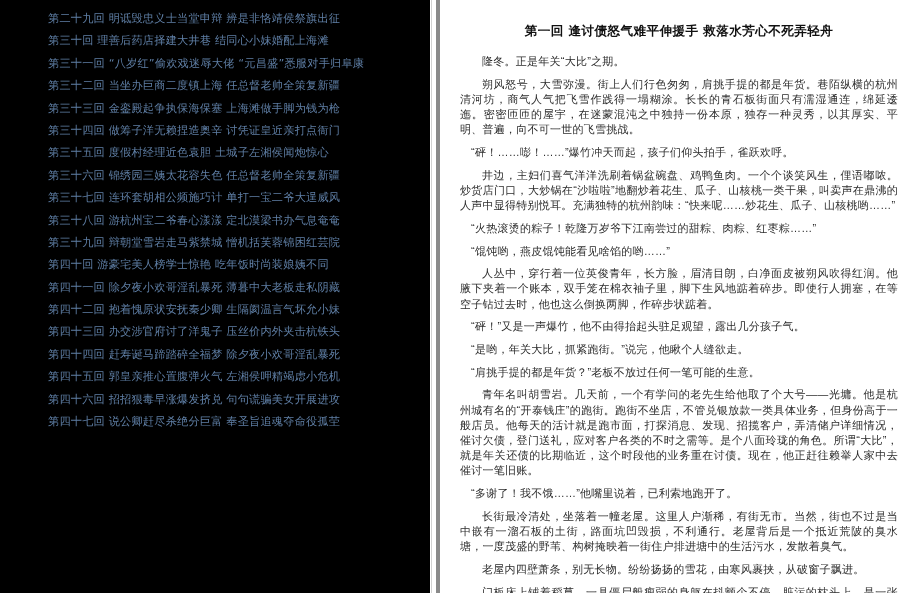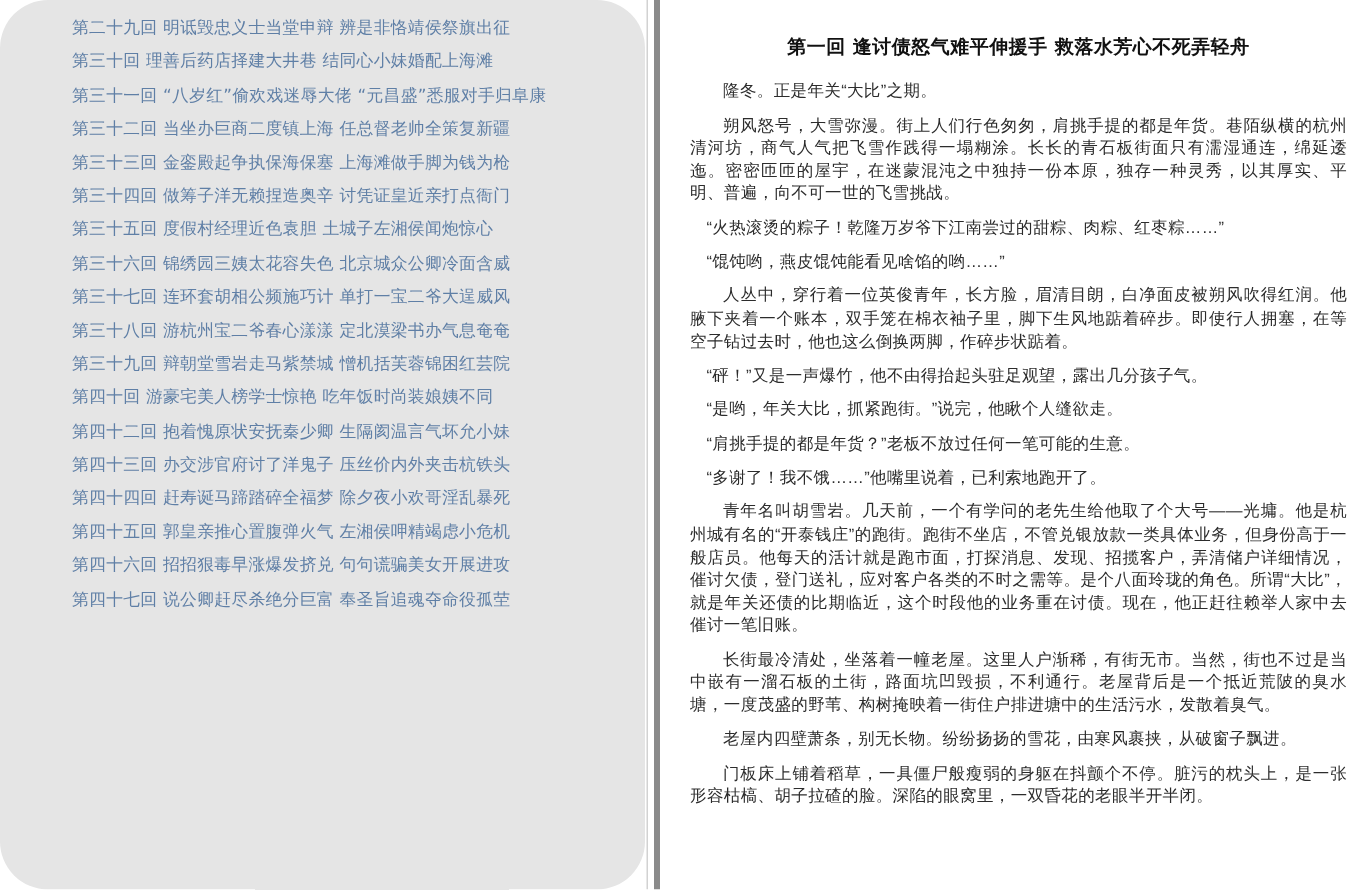--- a/index.html
+++ b/index.html
@@ -22,22 +22,21 @@
     background: #ffffff;
   }
 
   
   .toc-pane {
     width: 430px;
     height: 593px;
     box-sizing: border-box;
     padding: 6px 0 0 0;
     overflow: hidden;
-    background: #e5e5e5;
-    border-radius: 32px;
+    background: #000000;
   }
 
   .toc-list {
     list-style: none;
     margin: 0;
     padding: 0 6px 0 46px;
   }
 
   .toc-item {
     position: relative;
@@ -150,37 +149,41 @@
       <li class="toc-item">
         
         <a class="toc-link">第三十四回 做筹子洋无赖捏造奥辛 讨凭证皇近亲打点衙门</a>
       </li>
       <li class="toc-item">
         
         <a class="toc-link">第三十五回 度假村经理近色袁胆 土城子左湘侯闻炮惊心</a>
       </li>
       <li class="toc-item">
         
-        <a class="toc-link">第三十六回 锦绣园三姨太花容失色 北京城众公卿冷面含威</a>
+        <a class="toc-link">第三十六回 锦绣园三姨太花容失色 任总督老帅全策复新疆</a>
       </li>
       <li class="toc-item">
         
         <a class="toc-link">第三十七回 连环套胡相公频施巧计 单打一宝二爷大逞威风</a>
       </li>
       <li class="toc-item">
         
         <a class="toc-link">第三十八回 游杭州宝二爷春心漾漾 定北漠梁书办气息奄奄</a>
       </li>
       <li class="toc-item">
         
         <a class="toc-link">第三十九回 辩朝堂雪岩走马紫禁城 憎机括芙蓉锦困红芸院</a>
       </li>
       <li class="toc-item">
         
         <a class="toc-link">第四十回 游豪宅美人榜学士惊艳 吃年饭时尚装娘姨不同</a>
+      </li>
+      <li class="toc-item">
+        
+        <a class="toc-link">第四十一回 除夕夜小欢哥淫乱暴死 薄暮中大老板走私阴藏</a>
       </li>
       <li class="toc-item">
         
         <a class="toc-link">第四十二回 抱着愧原状安抚秦少卿 生隔阂温言气坏允小妹</a>
       </li>
       <li class="toc-item">
         
         <a class="toc-link">第四十三回 办交涉官府讨了洋鬼子 压丝价内外夹击杭铁头</a>
       </li>
       <li class="toc-item">
@@ -205,27 +208,29 @@
   <div class="divider-zone">
     <div class="divider-rule"></div>
     <div class="scroll-track"></div>
   </div>
 
   <div class="text-pane">
     <h1 class="chapter-title">第一回 逢讨债怒气难平伸援手 救落水芳心不死弄轻舟</h1>
 
     <p class="para">隆冬。正是年关“大比”之期。</p>
     <p class="para">朔风怒号，大雪弥漫。街上人们行色匆匆，肩挑手提的都是年货。巷陌纵横的杭州清河坊，商气人气把飞雪作践得一塌糊涂。长长的青石板街面只有濡湿通连，绵延逶迤。密密匝匝的屋宇，在迷蒙混沌之中独持一份本原，独存一种灵秀，以其厚实、平明、普遍，向不可一世的飞雪挑战。</p>
+    <p class="para quote">“砰！……嘭！……”爆竹冲天而起，孩子们仰头拍手，雀跃欢呼。</p>
+    <p class="para">井边，主妇们喜气洋洋洗刷着锅盆碗盘、鸡鸭鱼肉。一个个谈笑风生，俚语嘟哝。炒货店门口，大炒锅在“沙啦啦”地翻炒着花生、瓜子、山核桃一类干果，叫卖声在鼎沸的人声中显得特别悦耳。充满独特的杭州韵味：“快来呢……炒花生、瓜子、山核桃哟……”</p>
     <p class="para quote">“火热滚烫的粽子！乾隆万岁爷下江南尝过的甜粽、肉粽、红枣粽……”</p>
     <p class="para quote">“馄饨哟，燕皮馄饨能看见啥馅的哟……”</p>
     <p class="para">人丛中，穿行着一位英俊青年，长方脸，眉清目朗，白净面皮被朔风吹得红润。他腋下夹着一个账本，双手笼在棉衣袖子里，脚下生风地踮着碎步。即使行人拥塞，在等空子钻过去时，他也这么倒换两脚，作碎步状踮着。</p>
     <p class="para quote">“砰！”又是一声爆竹，他不由得抬起头驻足观望，露出几分孩子气。</p>
     <p class="para quote">“是哟，年关大比，抓紧跑街。”说完，他瞅个人缝欲走。</p>
     <p class="para quote">“肩挑手提的都是年货？”老板不放过任何一笔可能的生意。</p>
+    <p class="para">青年名叫胡雪岩。几天前，一个有学问的老先生给他取了个大号——光墉。他是杭州城有名的“开泰钱庄”的跑街。跑街不坐店，不管兑银放款一类具体业务，但身份高于一般店员。他每天的活计就是跑市面，打探消息、发现、招揽客户，弄清储户详细情况，催讨欠债，登门送礼，应对客户各类的不时之需等。是个八面玲珑的角色。所谓“大比”，就是年关还债的比期临近，这个时段他的业务重在讨债。现在，他正赶往赖举人家中去催讨一笔旧账。</p>
     <p class="para quote">“多谢了！我不饿……”他嘴里说着，已利索地跑开了。</p>
-    <p class="para">青年名叫胡雪岩。几天前，一个有学问的老先生给他取了个大号——光墉。他是杭州城有名的“开泰钱庄”的跑街。跑街不坐店，不管兑银放款一类具体业务，但身份高于一般店员。他每天的活计就是跑市面，打探消息、发现、招揽客户，弄清储户详细情况，催讨欠债，登门送礼，应对客户各类的不时之需等。是个八面玲珑的角色。所谓“大比”，就是年关还债的比期临近，这个时段他的业务重在讨债。现在，他正赶往赖举人家中去催讨一笔旧账。</p>
     <p class="para">长街最冷清处，坐落着一幢老屋。这里人户渐稀，有街无市。当然，街也不过是当中嵌有一溜石板的土街，路面坑凹毁损，不利通行。老屋背后是一个抵近荒陂的臭水塘，一度茂盛的野苇、构树掩映着一街住户排进塘中的生活污水，发散着臭气。</p>
     <p class="para">老屋内四壁萧条，别无长物。纷纷扬扬的雪花，由寒风裹挟，从破窗子飘进。</p>
     <p class="para">门板床上铺着稻草，一具僵尸般瘦弱的身躯在抖颤个不停。脏污的枕头上，是一张形容枯槁、胡子拉碴的脸。深陷的眼窝里，一双昏花的老眼半开半闭。</p>
 
   </div>
 
 </div>
 
 </body></html>

